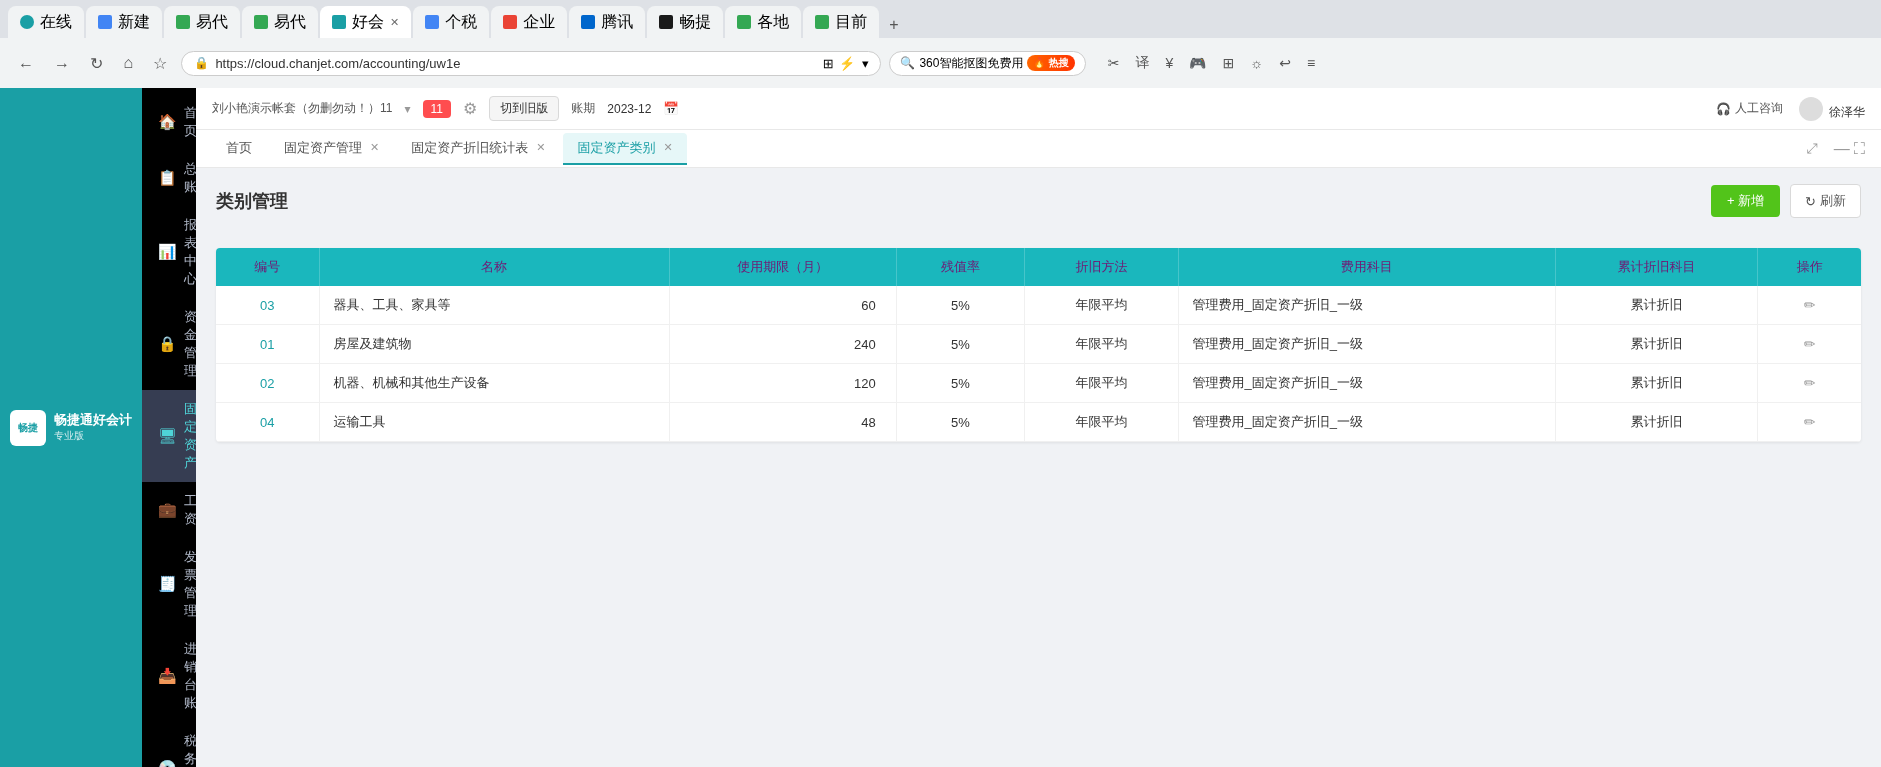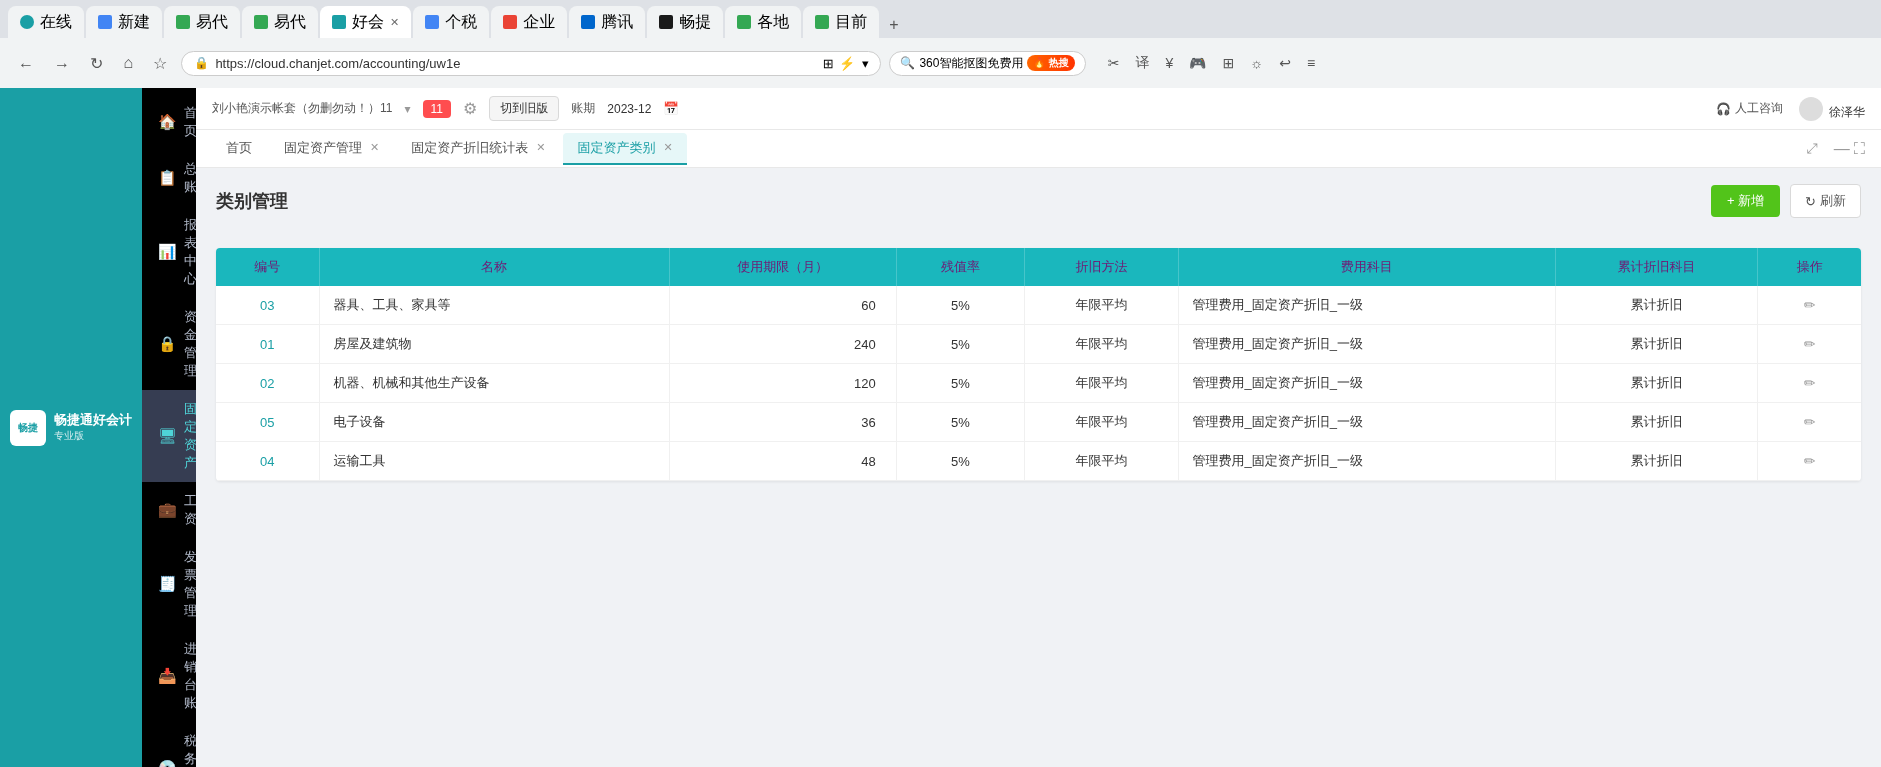--- a/index.html
+++ b/index.html
@@ -337,32 +337,20 @@
     <td style="text-align:right;padding-right:20px;">120</td>
     <td>5%</td>
     <td>年限平均</td>
     <td style="text-align:left;">管理费用_固定资产折旧_一级</td>
     <td>累计折旧</td>
     <td>
       <span class="edit-icon" title="编辑">✏</span>
     </td>
   </tr>
             <tr>
-    <td class="code-col">05</td>
-    <td class="name-col">电子设备</td>
-    <td style="text-align:right;padding-right:20px;">36</td>
-    <td>5%</td>
-    <td>年限平均</td>
-    <td style="text-align:left;">管理费用_固定资产折旧_一级</td>
-    <td>累计折旧</td>
-    <td>
-      <span class="edit-icon" title="编辑">✏</span>
-    </td>
-  </tr>
-            <tr>
     <td class="code-col">04</td>
     <td class="name-col">运输工具</td>
     <td style="text-align:right;padding-right:20px;">48</td>
     <td>5%</td>
     <td>年限平均</td>
     <td style="text-align:left;">管理费用_固定资产折旧_一级</td>
     <td>累计折旧</td>
     <td>
       <span class="edit-icon" title="编辑">✏</span>
     </td>

